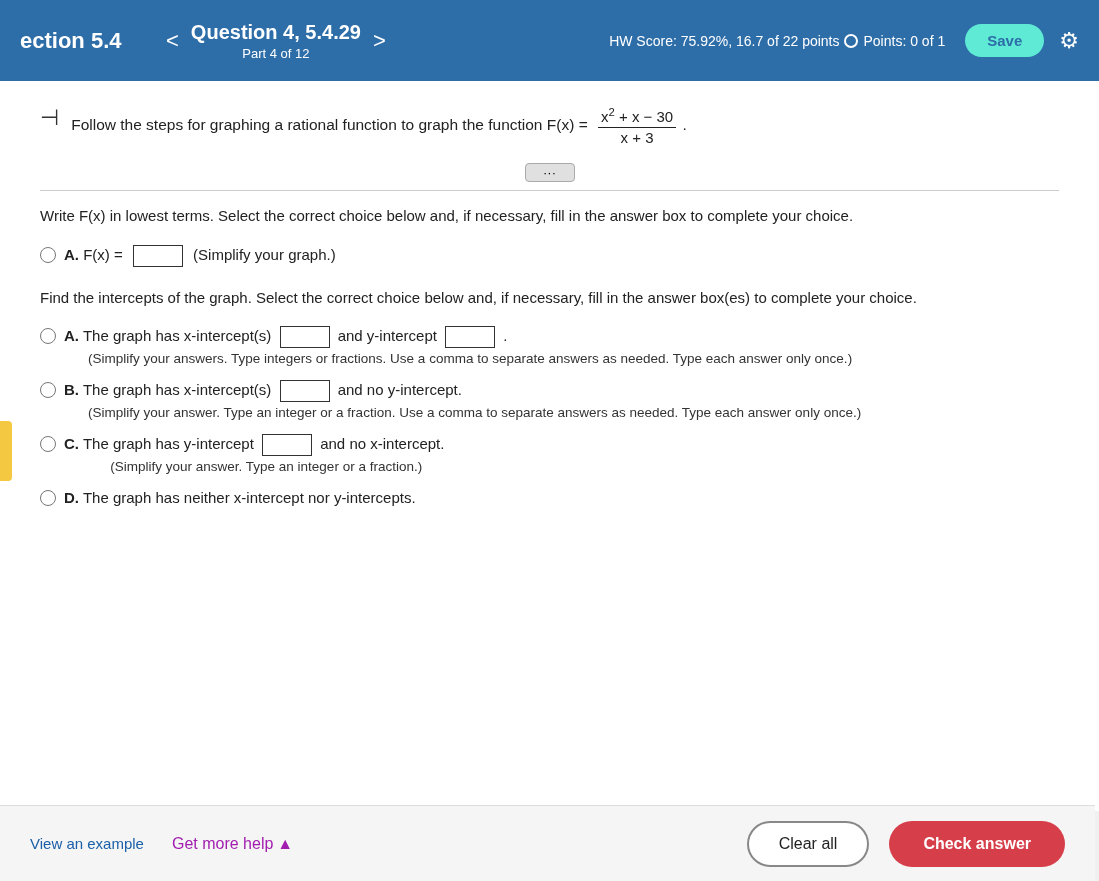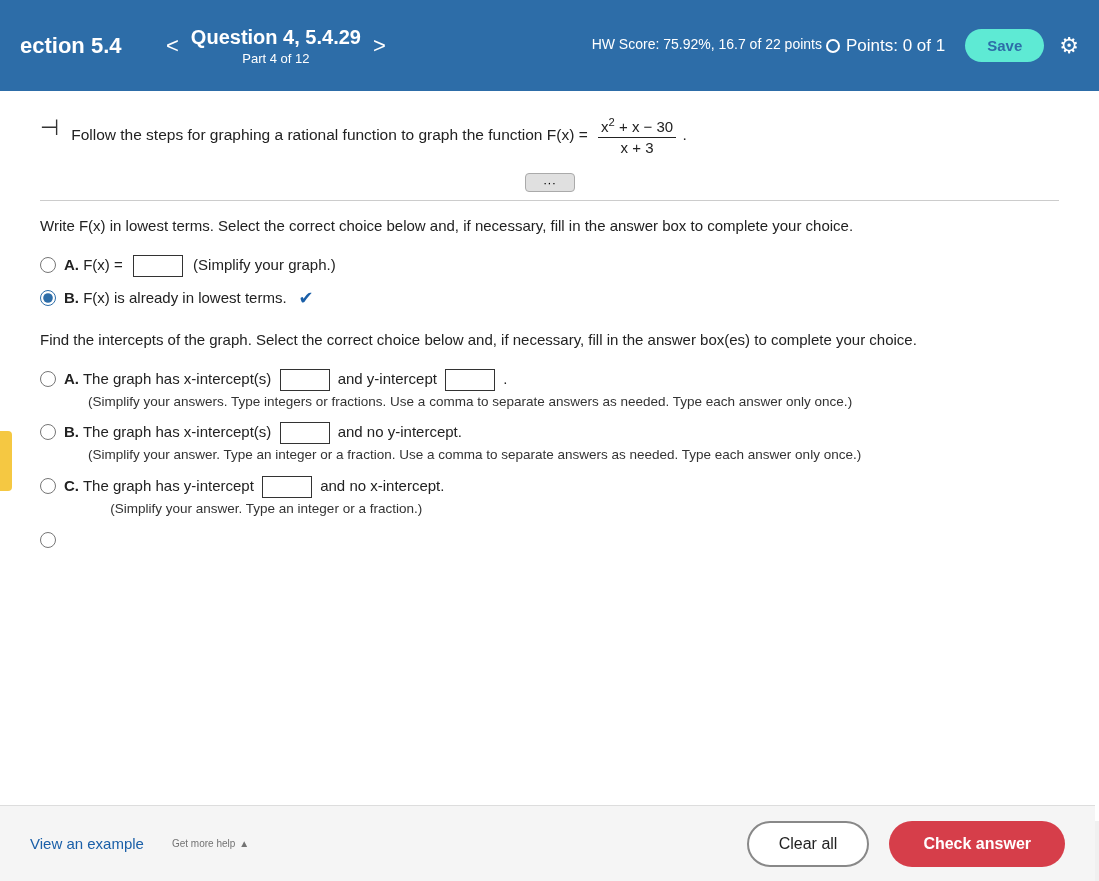--- a/index.html
+++ b/index.html
@@ -4,21 +4,21 @@
   <style>
     * { box-sizing: border-box; margin: 0; padding: 0; }
     body { font-family: Arial, sans-serif; background: #f0f0f0; width: 1099px; height: 881px; overflow: hidden; }
 
     .header {
       background: #2d6da8;
       color: white;
       display: flex;
       align-items: center;
       padding: 10px 20px;
-      height: 91px;
+      height: 81px;
       position: relative;
     }
     .header-section-title {
       font-size: 22px;
       font-weight: bold;
       color: white;
       min-width: 120px;
     }
     .header-center {
       display: flex;
@@ -40,21 +40,21 @@
       color: white;
       font-size: 22px;
       cursor: pointer;
       padding: 0 6px;
     }
     .hw-score-text {
       font-size: 14px;
       color: white;
     }
     .points-text {
-      font-size: 17px;
+      font-size: 14px;
       color: white;
       display: flex;
       align-items: center;
       gap: 6px;
     }
     .points-circle {
       width: 14px;
       height: 14px;
       border: 2px solid white;
       border-radius: 50%;
@@ -223,22 +223,22 @@
       border: none;
       color: #1a5fa8;
       font-size: 15px;
       cursor: pointer;
       font-weight: 500;
       text-decoration: none;
     }
     .get-help-btn {
       background: none;
       border: none;
-      color: #737373;
-      font-size: 10px;
+      color: #a21caf;
+      font-size: 16px;
       cursor: pointer;
       display: flex;
       align-items: center;
       gap: 4px;
     }
     .footer-right {
       display: flex;
       gap: 20px;
     }
     .clear-all-btn {
@@ -321,28 +321,20 @@
   <div class="radio-option">
     <input type="radio" class="radio-input" name="part1" id="p1a" style="">
     <label class="radio-label" for="p1a">
       <strong>A.</strong>
       <span>F(x) =</span>
       <input type="text" class="answer-input" style="margin: 0px 6px;">
       <span>(Simplify your graph.)</span>
     </label>
   </div>
 
-  <div class="radio-option">
-    <input type="radio" class="radio-input" name="part1" id="p1b" checked="" style="">
-    <label class="radio-label" for="p1b">
-      <strong>B.</strong>
-      <span>F(x) is already in lowest terms.</span>
-    </label>
-    <span style="color:#1a5fa8;font-size:18px;margin-left:4px;">✔</span>
-  </div>
 
   <div class="section-gap">
     <div class="section-instruction">Find the intercepts of the graph. Select the correct choice below and, if necessary, fill in the answer box(es) to complete your choice.</div>
 
     <div class="radio-option">
       <input type="radio" class="radio-input" name="part2" id="p2a" style="">
       <div>
         <label class="radio-label" for="p2a">
           <strong>A.</strong>
           <span>The graph has x-intercept(s)</span>
@@ -376,20 +368,24 @@
           <span>The graph has y-intercept</span>
           <input type="text" class="answer-input" style="margin: 0px 4px;">
           <span>and no x-intercept.</span>
         </label>
         <div class="sub-instruction">(Simplify your answer. Type an integer or a fraction.)</div>
       </div>
     </div>
 
     <div class="radio-option">
       <input type="radio" class="radio-input" name="part2" id="p2d" style="">
+      <label class="radio-label" for="p2d">
+        <strong>D.</strong>
+        <span>The graph has neither x-intercept nor y-intercepts.</span>
+      </label>
     </div>
   </div>
 </div>
 
 <div class="footer">
   <div class="footer-left">
     <button class="view-example-btn">View an example</button>
     <button class="get-help-btn">
       <span>Get more help </span>
       <span>▲</span>

